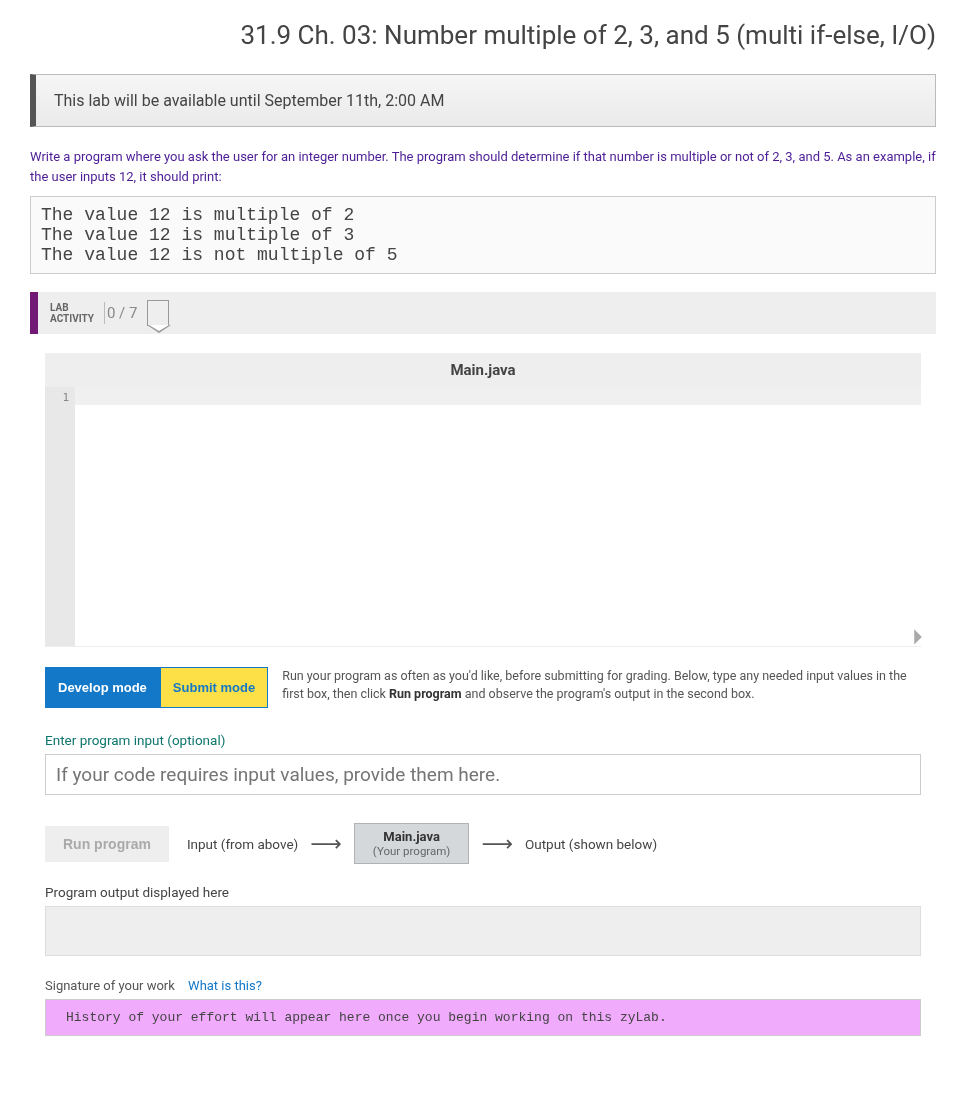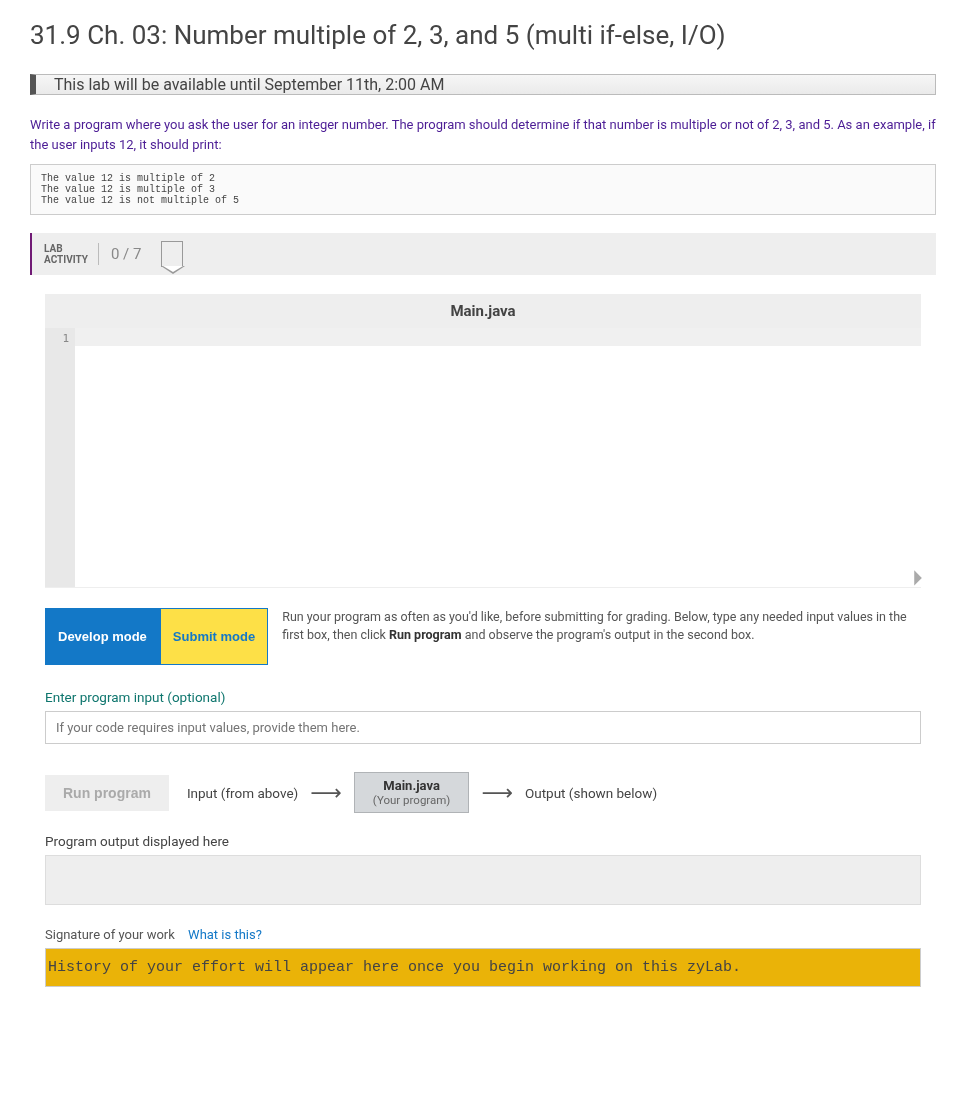--- a/index.html
+++ b/index.html
@@ -8,53 +8,54 @@
       background: #fff;
       color: #333;
       padding: 20px 30px;
       width: 966px;
     }
     h1.page-title {
       font-size: 26px;
       font-weight: 400;
       color: #444;
       margin-bottom: 24px;
+      text-align: right;
     }
     .availability-box {
       border: 1px solid #bbb;
       border-left: 6px solid #555;
       background: linear-gradient(#f6f6f6, #eaeaea);
-      padding: 0 18px;
+      padding: 16px 18px;
       font-size: 16px;
       color: #444;
       margin-bottom: 20px;
     }
     .description {
       font-size: 13px;
       color: #4c1d95;
       line-height: 1.5;
       margin-bottom: 10px;
     }
     .code-sample {
       border: 1px solid #ccc;
       background: #fafafa;
       padding: 8px 10px;
       font-family: "Courier New", Courier, monospace;
-      font-size: 10px;
+      font-size: 18px;
       color: #444;
       white-space: pre;
       margin-bottom: 18px;
     }
     .activity-header {
       display: flex;
       align-items: center;
       background: #eee;
-      border-left: 2px solid #701a75;
+      border-left: 8px solid #701a75;
       padding: 8px 12px;
-      gap: 12px;
+      gap: 2px;
     }
     .lab-label {
       font-size: 10px;
       font-weight: 700;
       color: #666;
       line-height: 1.1;
       border-right: 1px solid #bbb;
       padding-right: 10px;
     }
     .activity-title {
@@ -147,21 +148,21 @@
     .mode-row {
       display: flex;
       align-items: flex-start;
       gap: 14px;
       margin: 20px 0 24px;
     }
     .mode-buttons {
       display: flex;
     }
     .mode-btn {
-      padding: 20px 12px;
+      padding: 12px 12px;
       font-size: 13px;
       font-weight: 700;
       border: 1px solid #1378c7;
       cursor: pointer;
     }
     .mode-btn.active {
       background: #1378c7;
       color: #fff;
     }
     .mode-btn.inactive {
@@ -177,21 +178,21 @@
     .mode-desc b { font-weight: 700; color:#333; }
     .input-label {
       font-size: 13.5px;
       color: #0f766e;
       margin-bottom: 6px;
     }
     .program-input {
       width: 100%;
       border: 1px solid #ccc;
       padding: 8px 10px;
-      font-size: 13px;
+      font-size: 19px;
       color: #888;
       font-family: inherit;
     }
     .run-row {
       display: flex;
       align-items: center;
       gap: 18px;
       margin: 28px 0 20px;
     }
     .run-btn {
@@ -232,24 +233,24 @@
       margin-bottom: 22px;
     }
     .sig-row {
       font-size: 13px;
       color: #555;
       margin-bottom: 6px;
     }
     .sig-row a { color: #1378c7; text-decoration: none; margin-left: 10px; cursor:pointer; }
     .sig-box {
       border: 1px solid #ccc;
-      background: #eab308;
-      padding: 10px 2px;
+      background: #f0abfc;
+      padding: 10px 20px;
       font-family: "Courier New", Courier, monospace;
-      font-size: 15px;
+      font-size: 13px;
       color: #444;
     }
   </style>
 </head>
 <body>
 
 <h1 class="page-title">31.9 Ch. 03: Number multiple of 2, 3, and 5 (multi if-else, I/O)</h1>
 
 <div class="availability-box">This lab will be available until September 11th, 2:00 AM</div>
 

